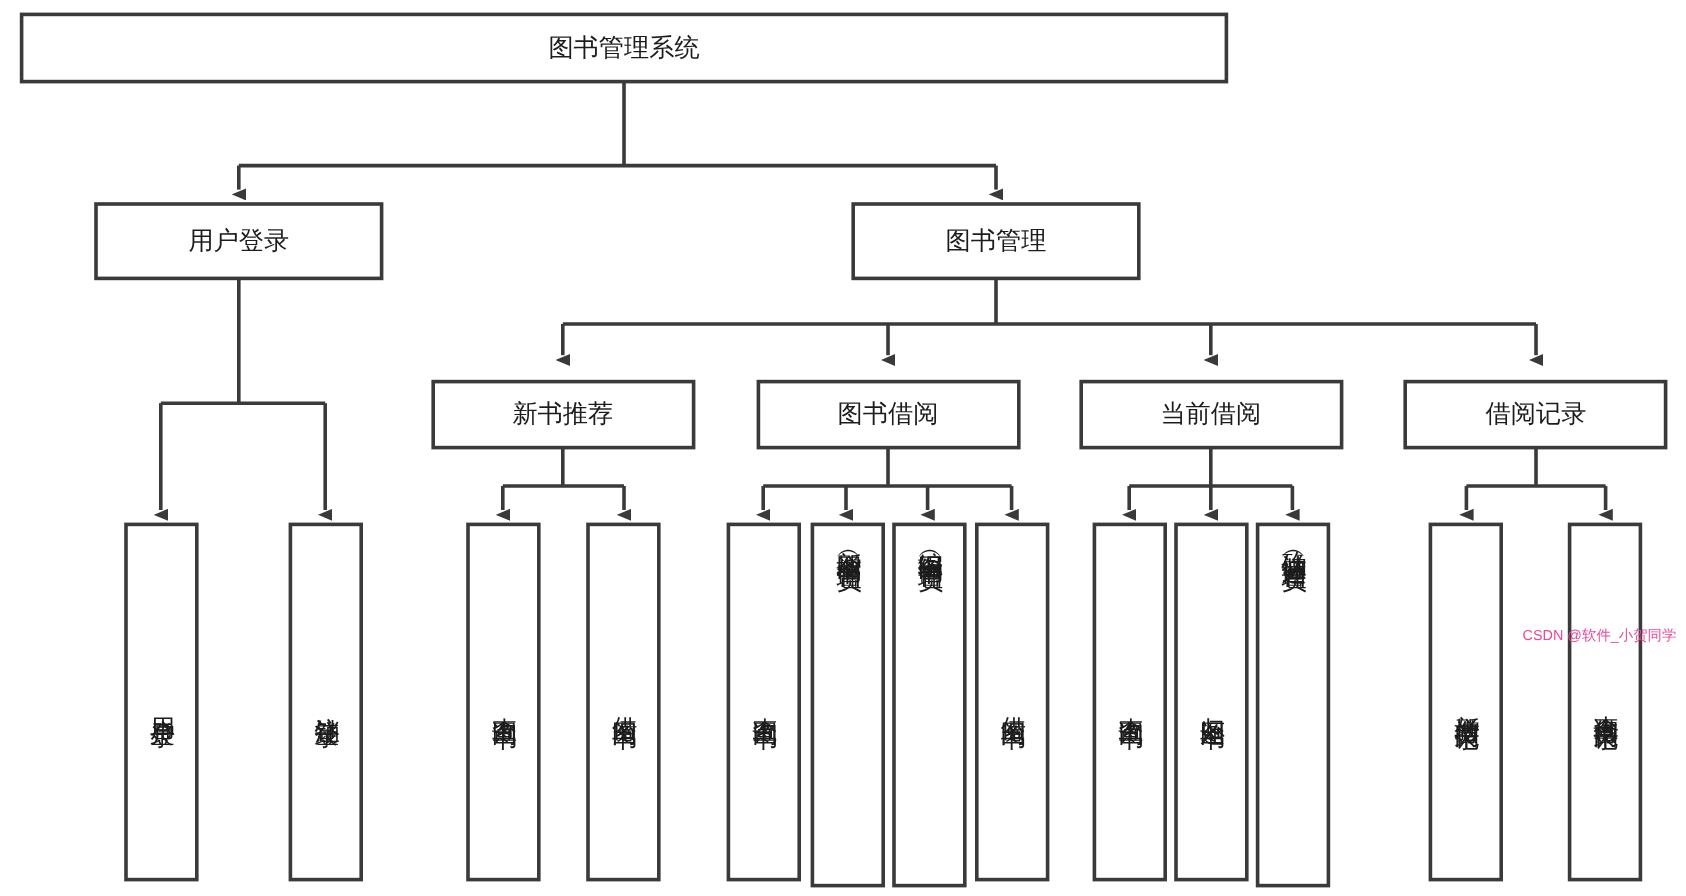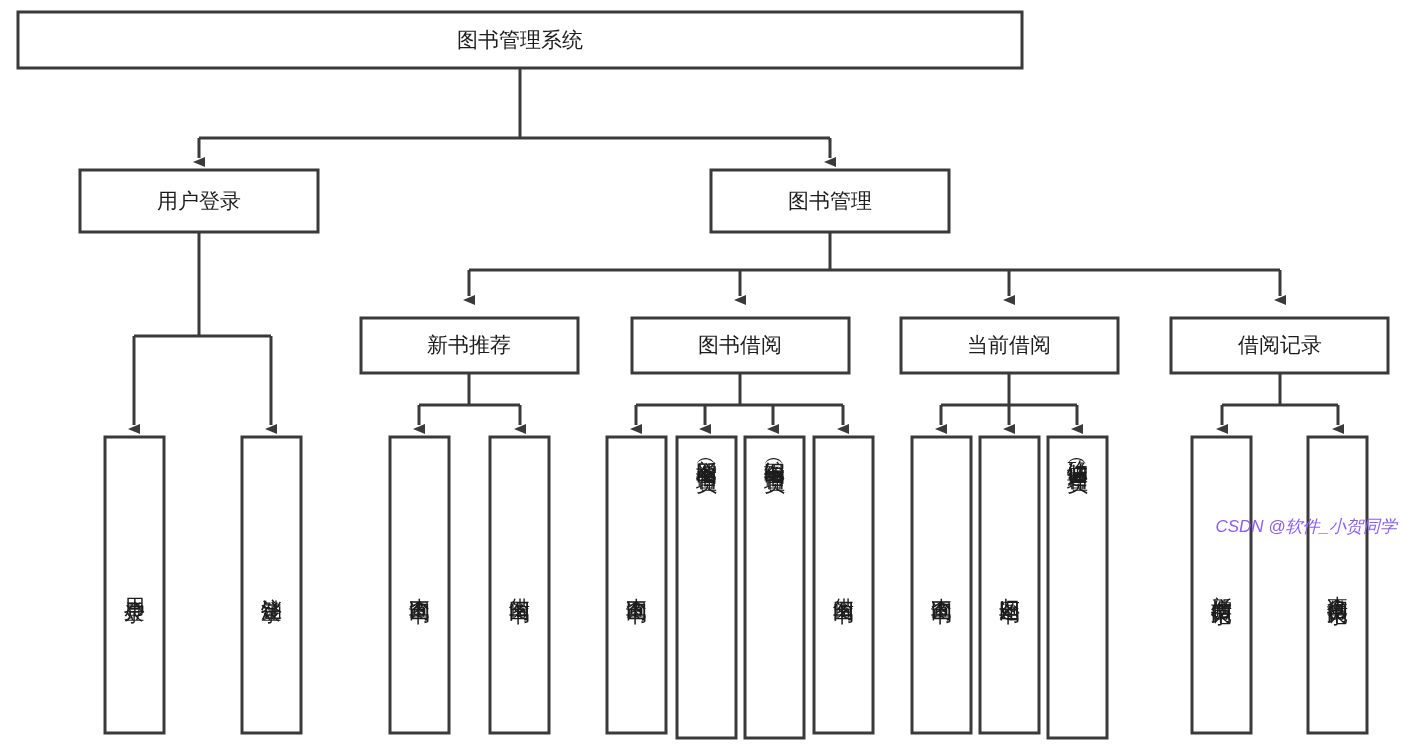--- a/index.html
+++ b/index.html
@@ -64,24 +64,23 @@
     position: absolute;
     display: flex;
     align-items: center;
     justify-content: center;
   }
   #watermark {
     position: absolute;
     right: 8px;
     bottom: 6px;
     font-family: "Liberation Sans", "DejaVu Sans", sans-serif;
-    font-size: 17px;
-    color: #8b5cf6;
+    font-size: 12px;
+    color: #ec4899;
     white-space: nowrap;
-    font-style: italic;
   }
 </style>
 </head>
 <body>
 
 <div id="diagram-root">
 
   <svg class="canvas" viewBox="0 0 1405 747">
     <defs>
       <marker id="arrow" markerWidth="10" markerHeight="12" refX="1" refY="6" orient="auto" markerUnits="userSpaceOnUse">

